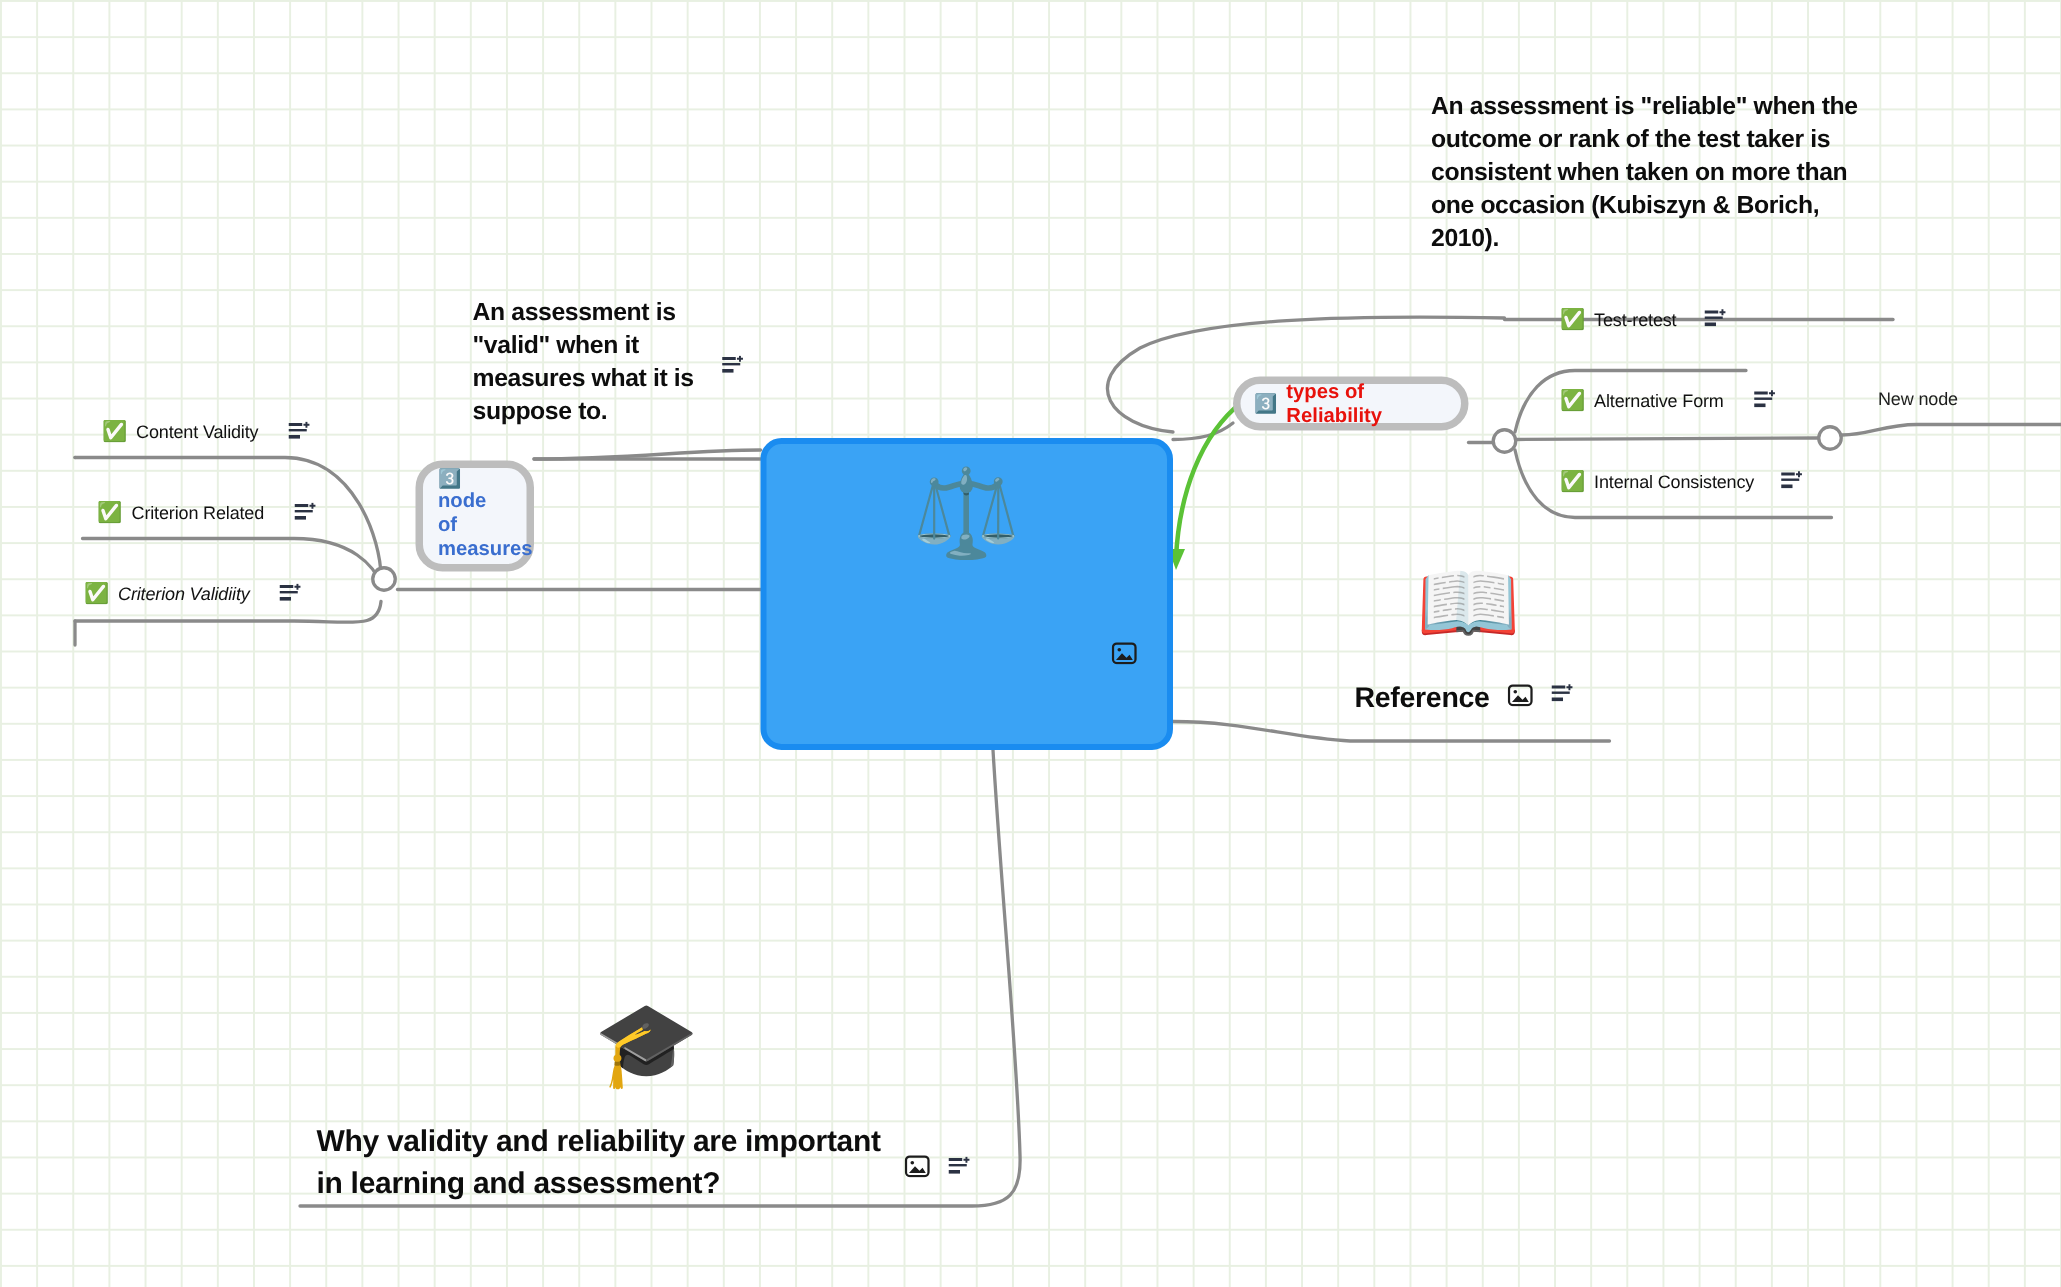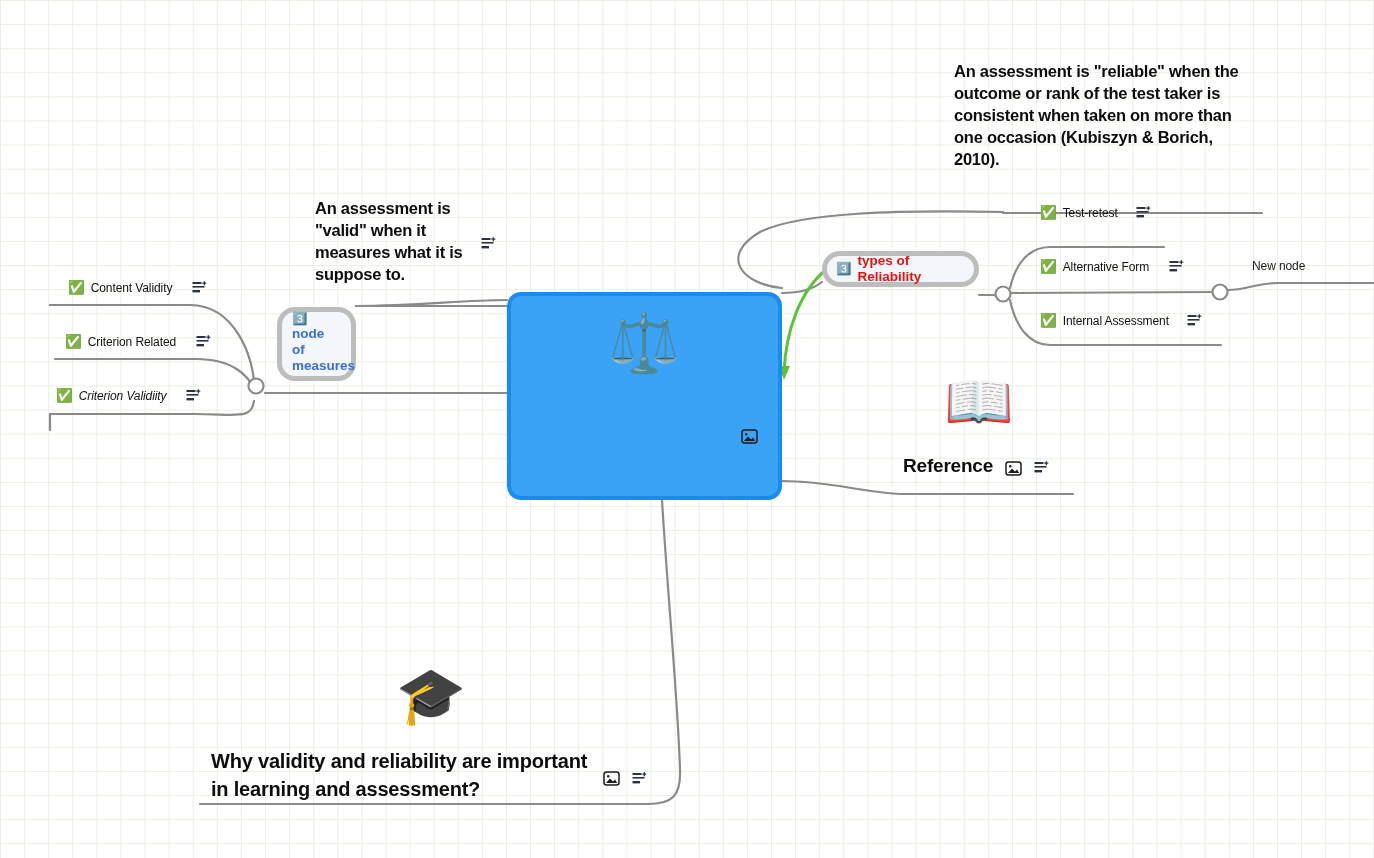--- a/index.html
+++ b/index.html
@@ -116,21 +116,20 @@
 
   
   .deco-emoji { position: absolute; user-select: none; line-height: 1; }
   #book-emoji { left: 944px; top: 374px; font-size: 56px; }
   #cap-emoji { left: 396px; top: 668px; font-size: 56px; }
 
   
   .big-label {
     position: absolute;
     display: flex;
-    align-items: center;
     gap: 12px;
     font-weight: bold;
     color: #0d0d0d;
     letter-spacing: -0.2px;
   }
   #reference-node { left: 903px; top: 455px; font-size: 19px; }
   #why-node { left: 211px; top: 748px; font-size: 20px; width: 450px; align-items: center; }
   #why-node .why-text { width: 380px; line-height: 1.38; }
 
   
@@ -292,21 +291,21 @@
         <rect x="0.5" y="1" width="9" height="2" fill="#2b3243"></rect>
         <rect x="0.5" y="5" width="12" height="1.6" fill="#2b3243"></rect>
         <rect x="0.5" y="9" width="7.5" height="2.4" fill="#2b3243"></rect>
         <path d="M12.3 0.2 L12.3 4.2 M10.3 2.2 L14.3 2.2" stroke="#2b3243" stroke-width="1.3"></path>
       </svg>
     </span>
   </div>
 
   <div class="leaf" style="left:1040px; top:314px;">
     <span class="check-badge">✅</span>
-    <span class="label">Internal Assessment</span>
+    <span class="label">Internal Consistency</span>
     <span class="note-icon" style="margin-left:12px">
       <svg width="16" height="15" viewBox="0 0 16 15" xmlns="http://www.w3.org/2000/svg">
         <rect x="0.5" y="1" width="9" height="2" fill="#2b3243"></rect>
         <rect x="0.5" y="5" width="12" height="1.6" fill="#2b3243"></rect>
         <rect x="0.5" y="9" width="7.5" height="2.4" fill="#2b3243"></rect>
         <path d="M12.3 0.2 L12.3 4.2 M10.3 2.2 L14.3 2.2" stroke="#2b3243" stroke-width="1.3"></path>
       </svg>
     </span>
   </div>
 

